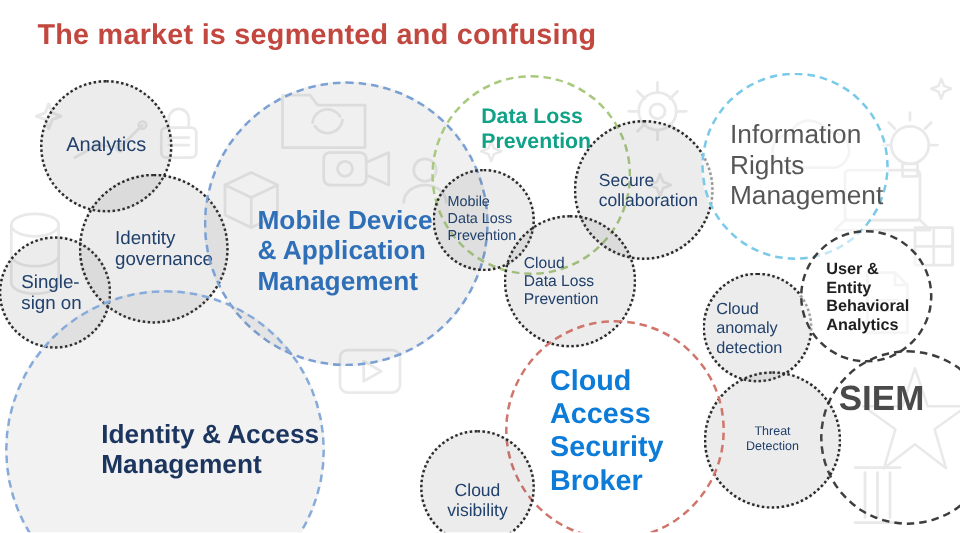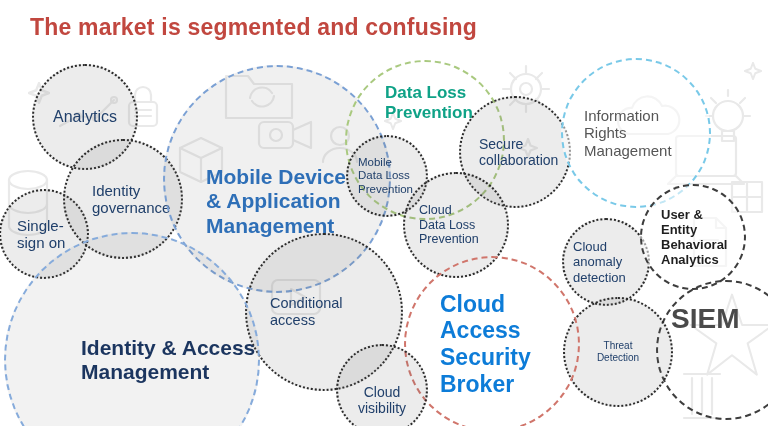--- a/index.html
+++ b/index.html
@@ -57,21 +57,21 @@
   .b-mobile-dlp .lbl{font-size:11.5px;}
 
   .b-secure-collaboration{left:459px; top:96px; width:112px; height:112px; padding-left:18px;}
   .b-secure-collaboration .lbl{font-size:14px;}
 
   .b-cloud-dlp{left:403px; top:172px; width:106px; height:106px; padding-left:14px;}
   .b-cloud-dlp .lbl{font-size:12.5px;}
 
   .b-irm{left:561px; top:58px; width:150px; height:150px; padding-left:21px;
     background:rgba(255,255,255,0.5); border:2px dashed #79c9e8;}
-  .b-irm .lbl{font-size:15px; color:var(--color-irm-gray,#565656);}
+  .b-irm .lbl{font-size:21px; color:var(--color-irm-gray,#565656);}
 
   .b-cloud-anomaly{left:562px; top:218px; width:88px; height:88px; padding-left:9px;}
   .b-cloud-anomaly .lbl{font-size:13px;}
 
   .b-ueba{left:640px; top:184px; width:106px; height:106px; padding-left:19px;
     background:rgba(255,255,255,0.55); border:2px dashed #3d3d3d;}
   .b-ueba .lbl{font-size:13px; font-weight:700; color:var(--color-ueba-black,#1f1f1f);}
 
   .b-siem{left:656px; top:280px; width:140px; height:140px;
     background:transparent; border:2px dashed #3d3d3d;}
@@ -313,24 +313,20 @@
     <span class="lbl">Threat
 Detection</span>
   </div>
 
   <div class="bubble b-casb">
     <span class="lbl">Cloud Access
 Security
 Broker</span>
   </div>
 
-  <div class="bubble gray b-conditional-access">
-    <span class="lbl">Conditional
-access</span>
-  </div>
 
   <div class="bubble gray centered b-cloud-visibility">
     <span class="lbl">Cloud
 visibility</span>
   </div>
 
   <div class="bubble b-iam">
     <span class="lbl">Identity &amp; Access
 Management</span>
   </div>

